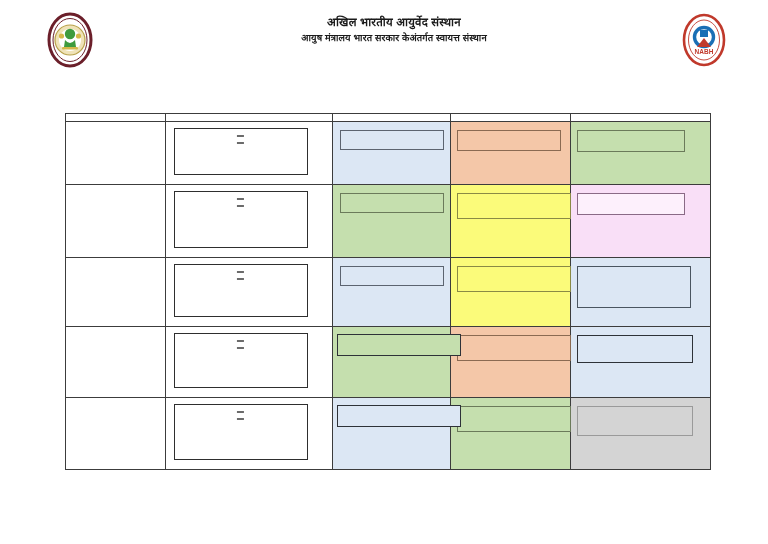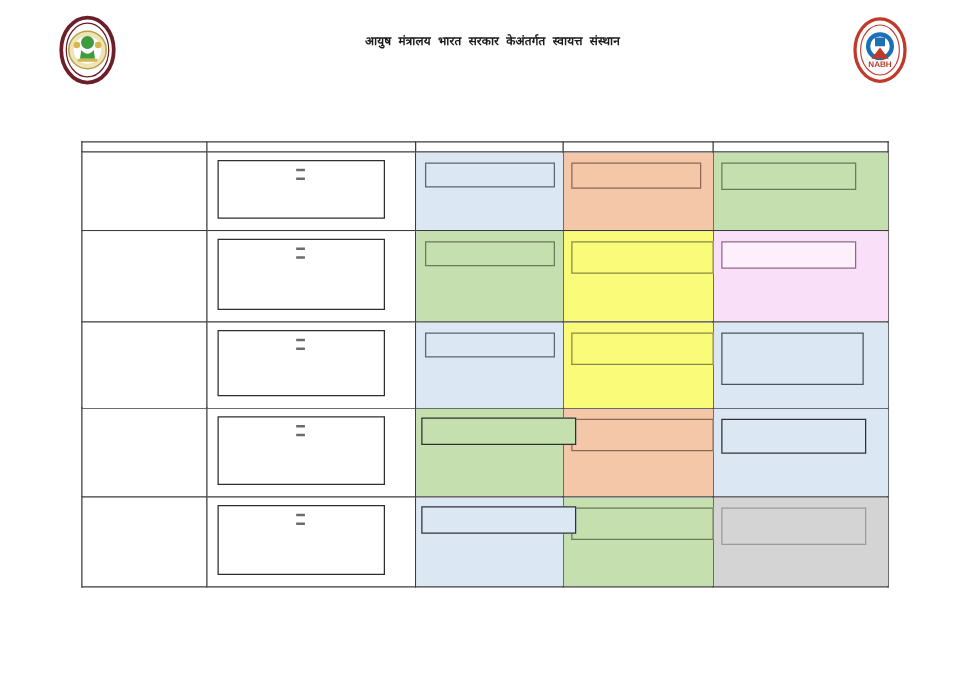--- a/index.html
+++ b/index.html
@@ -44,23 +44,22 @@
     font-weight: bold;
     color: #1a1a1a;
     line-height: 16px;
     letter-spacing: .2px;
   }
   .title-sub {
     font-size: 9.5px;
     font-weight: bold;
     color: #1a1a1a;
     line-height: 15px;
-    margin-top: 12px;
+    margin-top: 0;
     letter-spacing: .1px;
-    font-family: Liberation Mono, monospace;
   }
 
   
   #form-table {
     position: absolute;
     left: 65px;
     top: 113px;
     width: 645px;
     border-collapse: collapse;
     table-layout: fixed;
@@ -140,20 +139,21 @@
       <circle cx="28" cy="28" r="11" fill="#ffffff"></circle>
       <circle cx="28" cy="22" r="5.2" fill="#3e9b3e"></circle>
       <path d="M23 28 q5 6 10 0 l1 7 h-12 z" fill="#3e9b3e"></path>
       <rect x="20" y="35" width="16" height="2.4" rx="1" fill="#d4b84a"></rect>
       <circle cx="19.5" cy="24" r="2.6" fill="#d4b84a"></circle>
       <circle cx="36.5" cy="24" r="2.6" fill="#d4b84a"></circle>
     </svg>
   </div>
 
   <div id="header-titles">
+    <div class="title-main">अखिल भारतीय आयुर्वेद संस्थान</div>
     <div class="title-sub">आयुष मंत्रालय  भारत सरकार केअंतर्गत स्वायत्त संस्थान</div>
   </div>
 
   <div class="logo" id="logo-right">
     <svg viewBox="0 0 56 56" width="56" height="56" aria-hidden="true">
       <ellipse cx="28" cy="28" rx="20" ry="25" fill="#ffffff" stroke="#c0392b" stroke-width="2.6"></ellipse>
       <ellipse cx="28" cy="28" rx="15.5" ry="20" fill="#ffffff" stroke="#c0392b" stroke-width="0.9"></ellipse>
       <circle cx="28" cy="25" r="9.5" fill="none" stroke="#1a6fb5" stroke-width="3.4"></circle>
       <path d="M28 26 l-7 9 h14 z" fill="#c0392b"></path>
       <rect x="24" y="18" width="8" height="7" fill="#1a6fb5"></rect>

